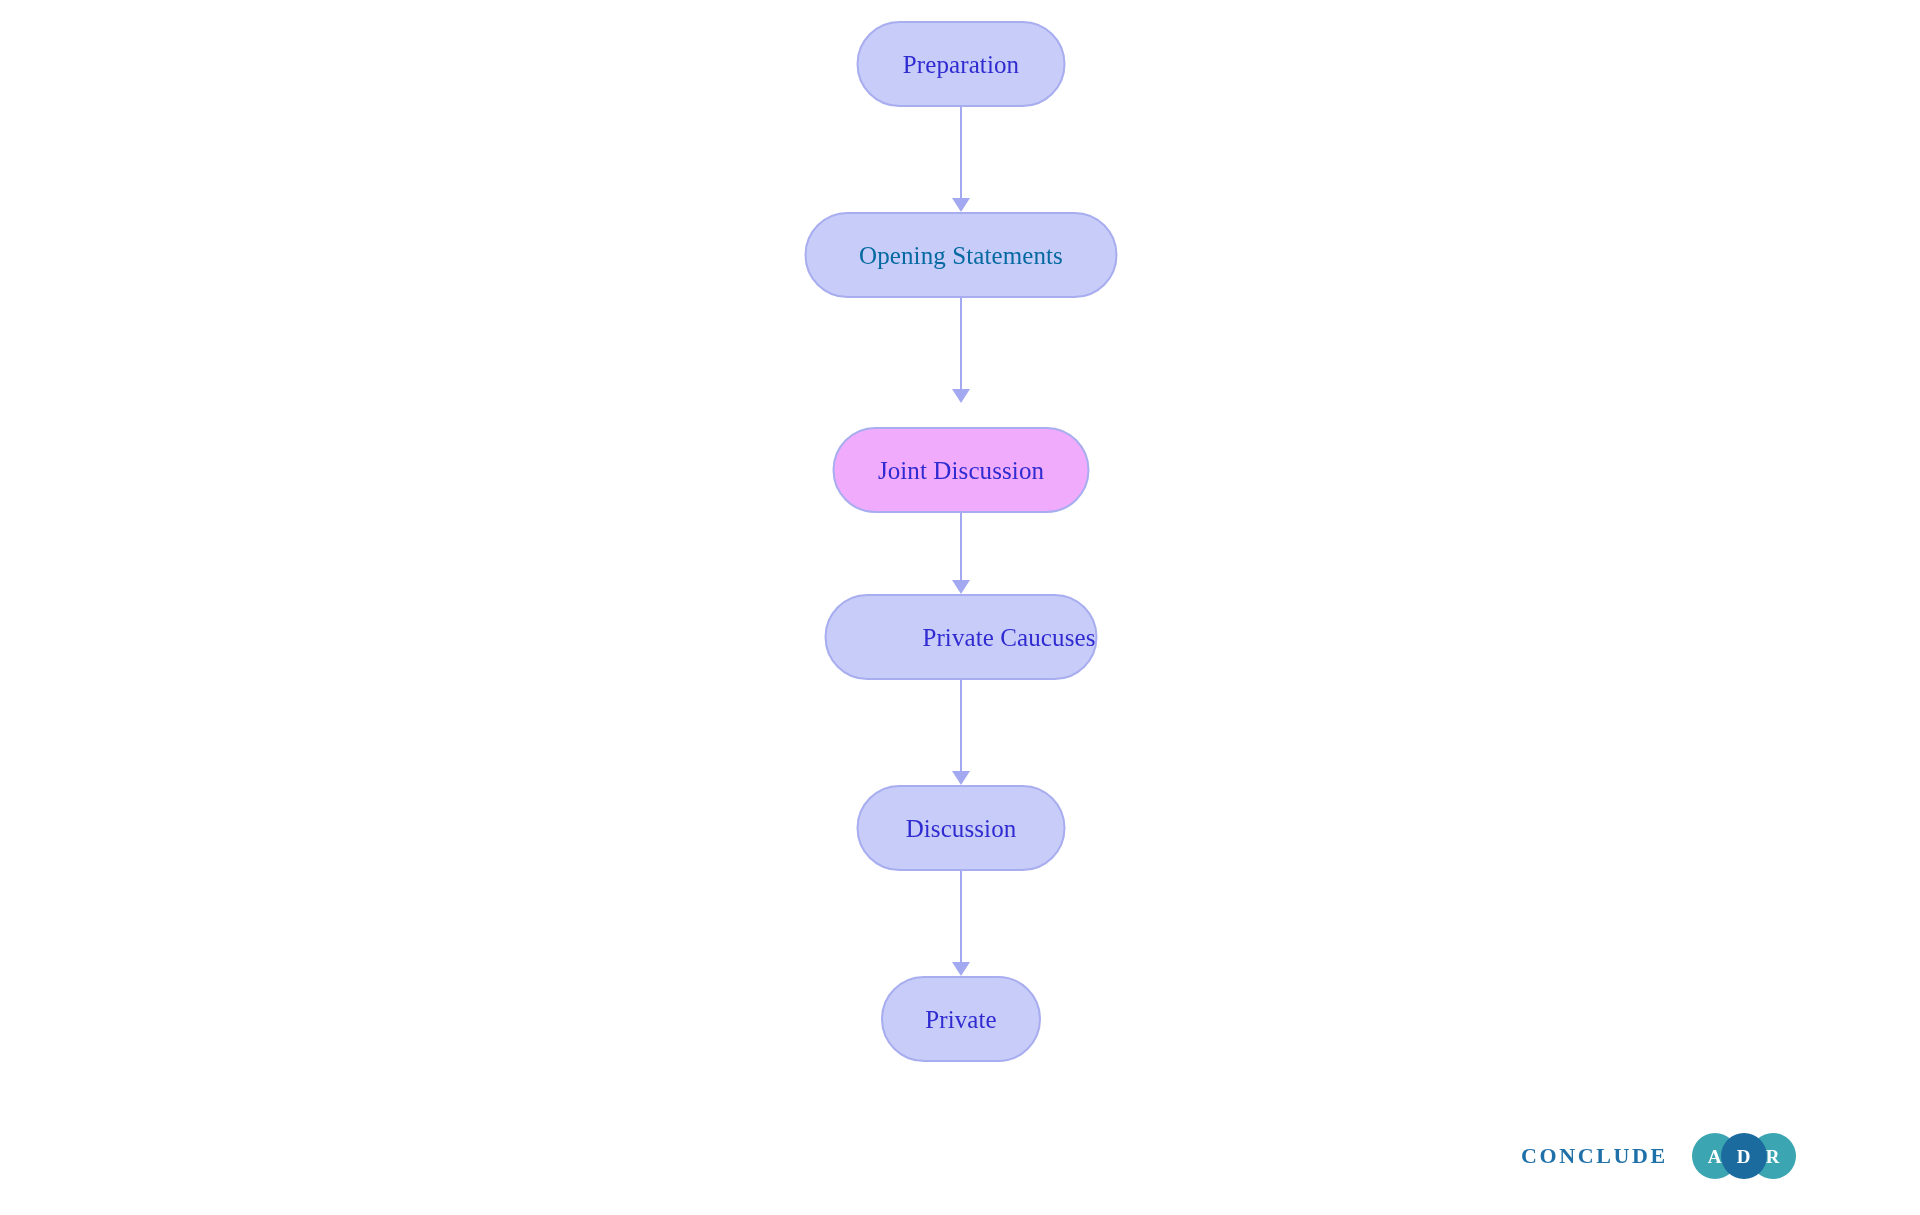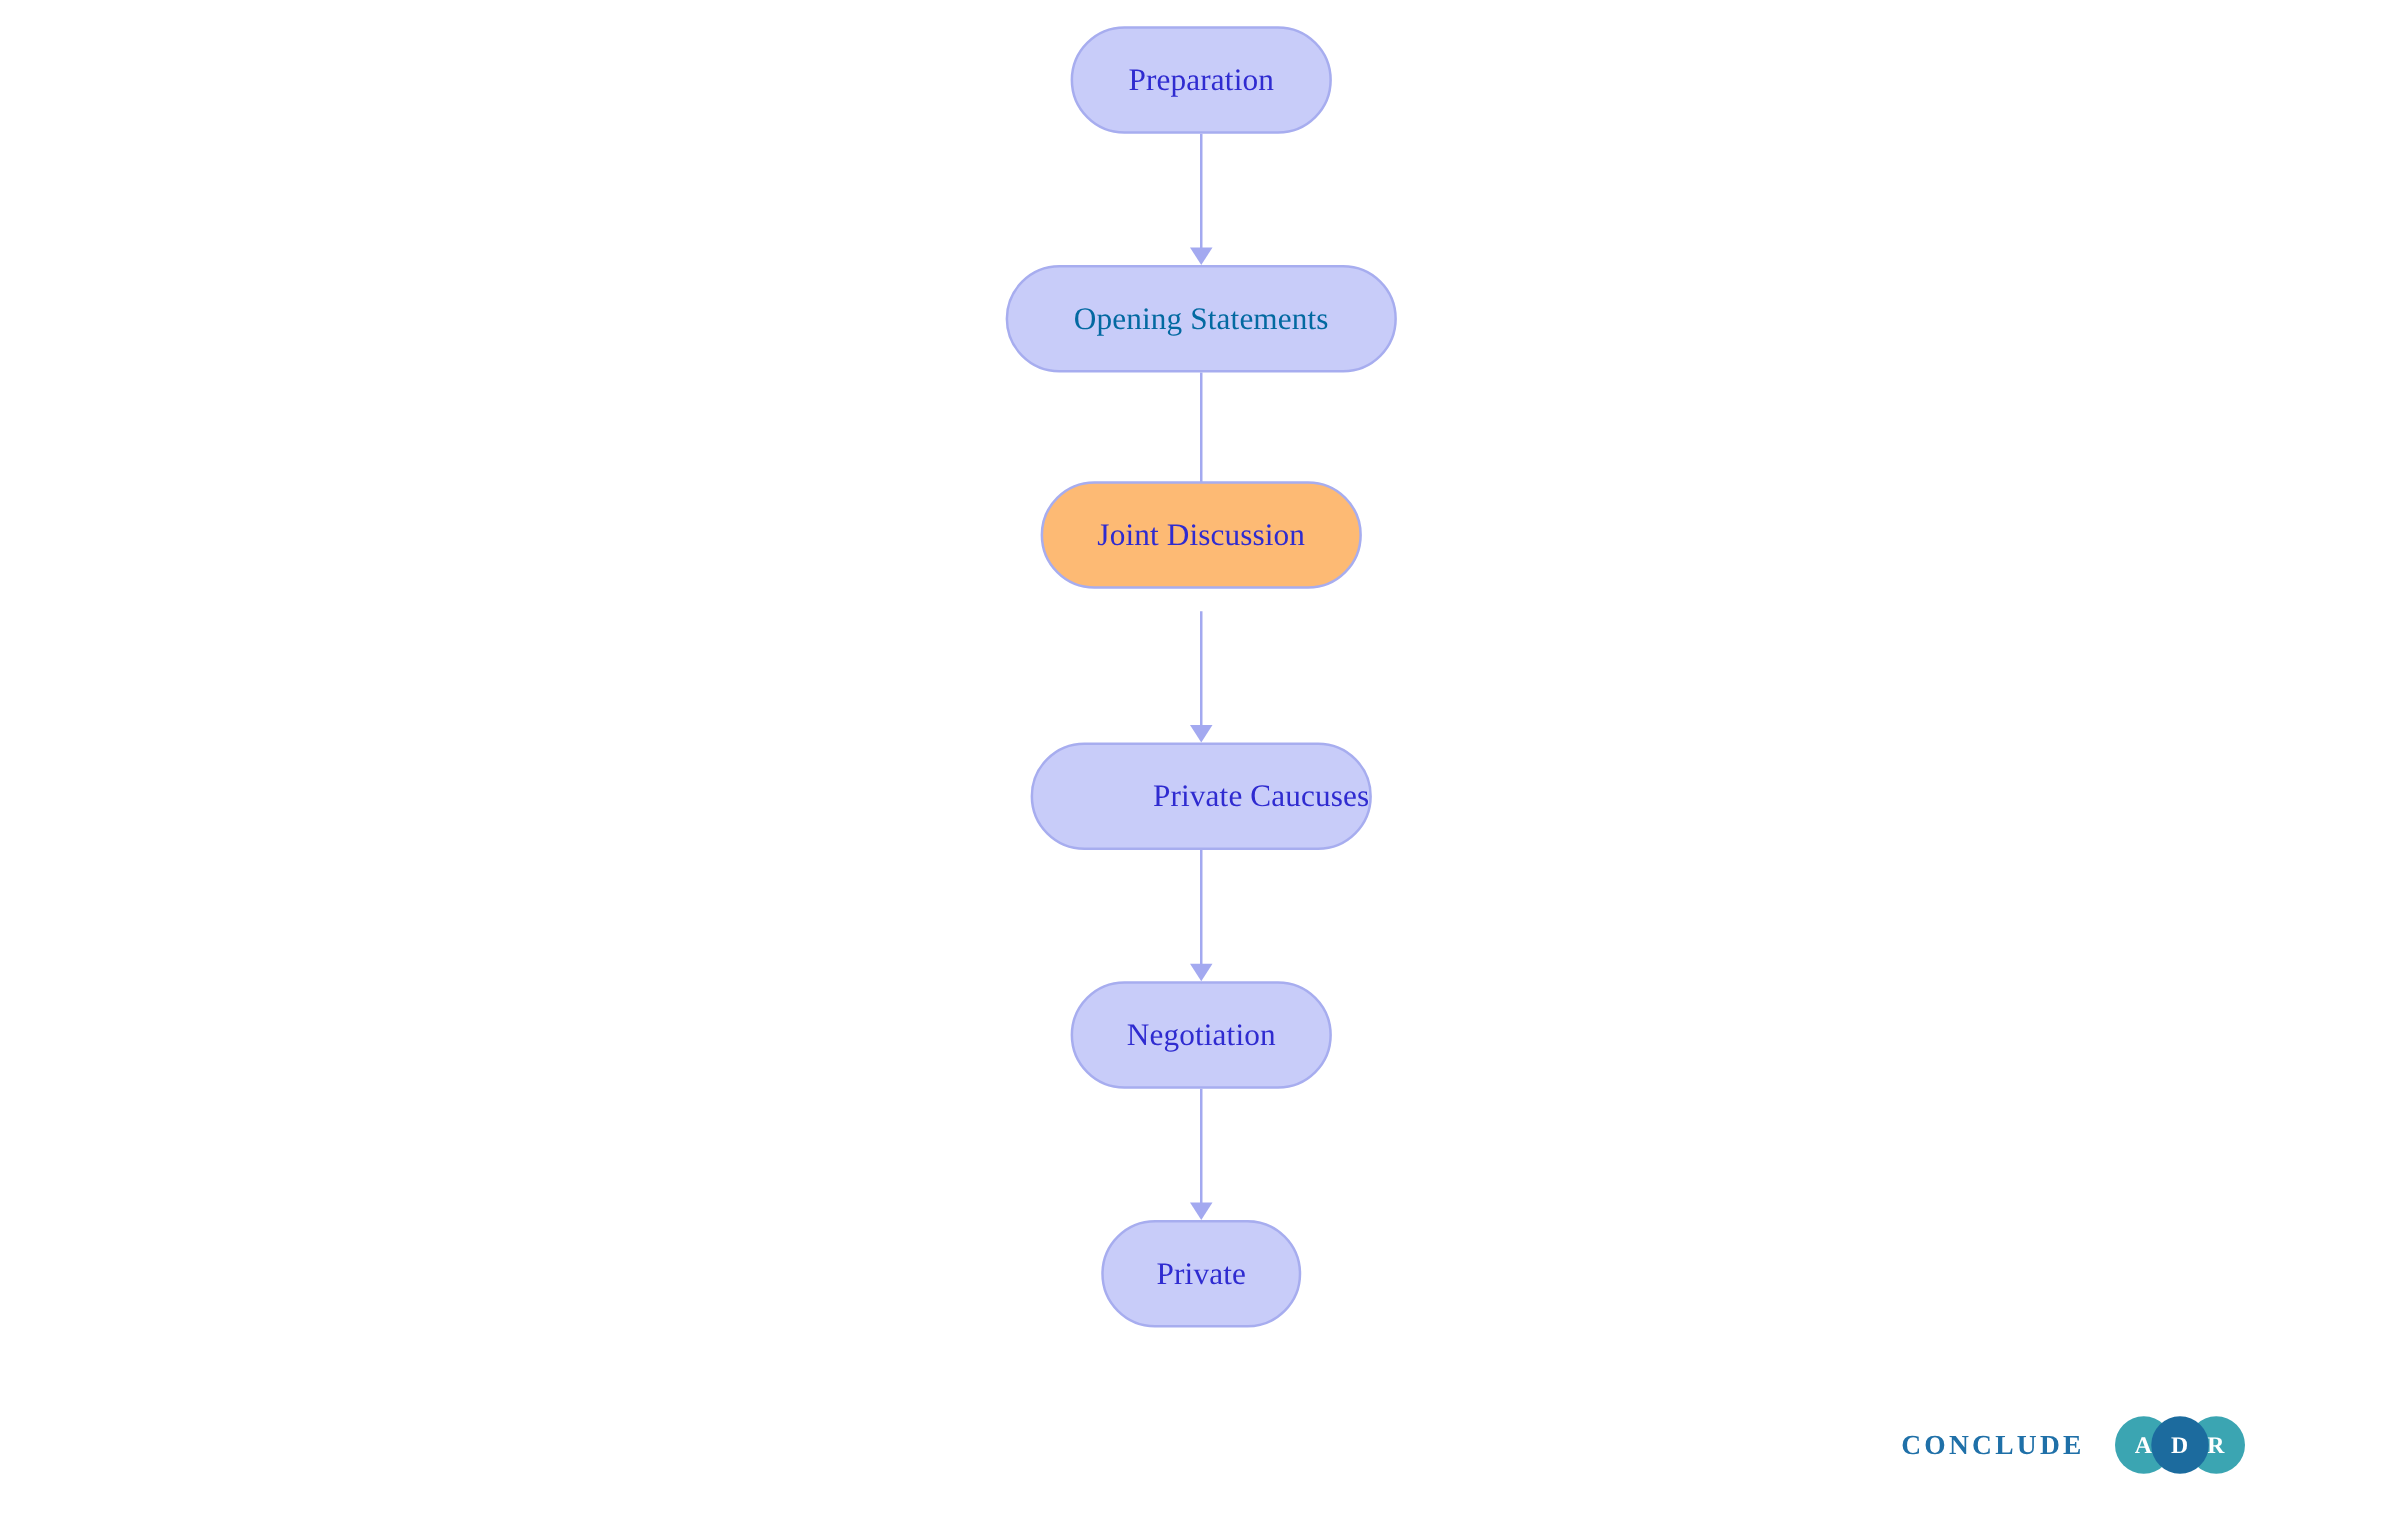--- a/index.html
+++ b/index.html
@@ -144,28 +144,28 @@
       <div class="edge" style="left: 961px; top: 871px; height: 105px;">
         <div class="edge-line" style="height: 92px; background: rgb(163, 169, 240);"></div>
         <div class="edge-head" style="top: 91px; border-top-color: rgb(163, 169, 240);"></div>
       </div>
       <div class="node" style="left: 961px; top: 64px; width: 209px; background: rgb(200, 204, 249); border-color: rgb(167, 173, 239);">
         <span class="node-label" style="color: rgb(47, 43, 208);">Preparation</span>
       </div>
       <div class="node" style="left: 961px; top: 255px; width: 313px; background: rgb(200, 204, 249); border-color: rgb(167, 173, 239);">
         <span class="node-label" style="color: #0369a1;">Opening Statements</span>
       </div>
-      <div class="node" style="left: 961px; top: 428px; width: 257px; background: #fdba74; border-color: rgb(167, 173, 239);">
+      <div class="node" style="left: 961px; top: 470px; width: 257px; background: #f0abfc; border-color: rgb(167, 173, 239);">
         <span class="node-label" style="color: rgb(47, 43, 208);">Joint Discussion</span>
       </div>
       <div class="node" style="left: 961px; top: 637px; width: 273px; background: rgb(200, 204, 249); border-color: rgb(167, 173, 239); justify-content: flex-end;">
         <span class="node-label" style="color: rgb(47, 43, 208);">Private Caucuses</span>
       </div>
       <div class="node" style="left: 961px; top: 828px; width: 209px; background: rgb(200, 204, 249); border-color: rgb(167, 173, 239);">
-        <span class="node-label" style="color: rgb(47, 43, 208);">Negotiation</span>
+        <span class="node-label" style="color: rgb(47, 43, 208);">Discussion</span>
       </div>
       <div class="node" style="left: 961px; top: 1019px; width: 160px; background: rgb(200, 204, 249); border-color: rgb(167, 173, 239);">
         <span class="node-label" style="color: rgb(47, 43, 208);">Private</span>
       </div>
     </div>
 
   <div id="logo" style="left: 1521px; top: 1133px;">
     <span class="logo-wordmark" style="color: rgb(31, 112, 168);">CONCLUDE</span>
     <span class="logo-circles">
       <span class="logo-circle c-a" style="background: rgb(59, 165, 178);">A</span>

